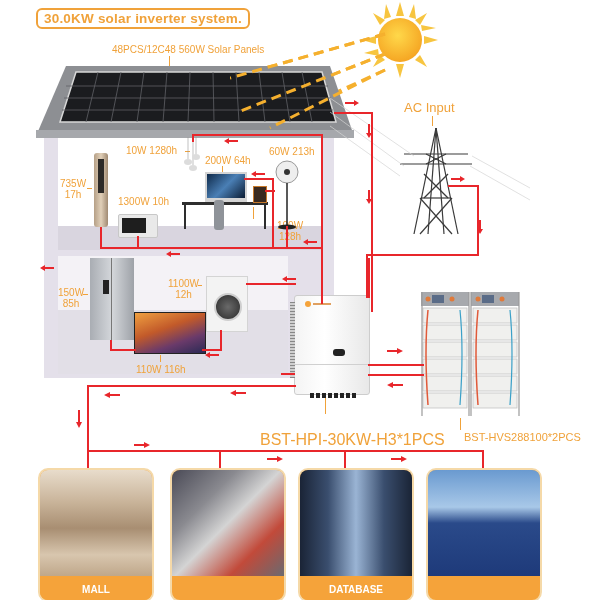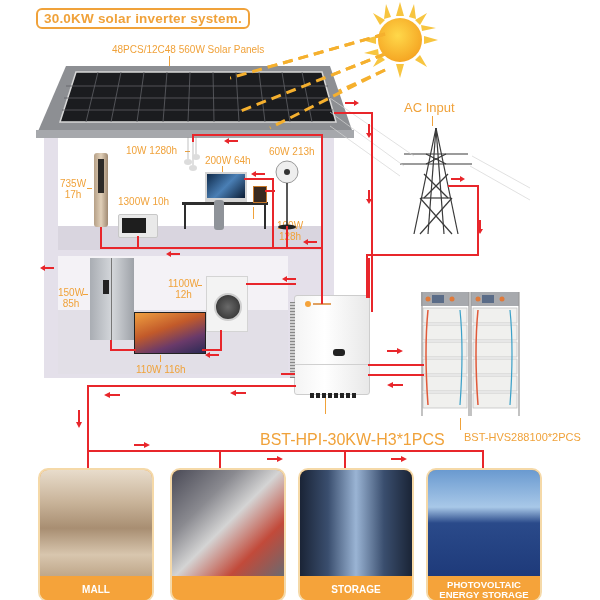--- a/index.html
+++ b/index.html
@@ -352,23 +352,17 @@
 
 <div class="card" style="left:38px;top:468px;">
   <div class="img" style="background:linear-gradient(180deg,#e8dccb 0%,#c9b49a 30%,#a88e72 55%,#d8c6ae 80%,#bfa78a 100%);"></div>
   <div class="cap">MALL</div>
 </div>
 <div class="card" style="left:170px;top:468px;">
   <div class="img" style="background:linear-gradient(135deg,#4a4a56 0%,#8a8a90 30%,#d4d4d4 50%,#c24a3a 75%,#6a6a70 100%);"></div>
 </div>
 <div class="card" style="left:298px;top:468px;">
   <div class="img" style="background:linear-gradient(90deg,#1a2436 0%,#3a4e6e 25%,#9ab4d4 50%,#3a4e6e 75%,#1a2436 100%);"></div>
-  <div class="cap">STORAGE</div>
+  <div class="cap">DATABASE</div>
 </div>
 <div class="card" style="left:426px;top:468px;">
   <div class="img" style="background:linear-gradient(180deg,#6a9ad0 0%,#a8c8e8 35%,#2a4a8a 50%,#1e3a7a 100%);"></div>
-  <div class="cap two">
-    <div>
-      <div>PHOTOVOLTAIC</div>
-      <div>ENERGY STORAGE</div>
-    </div>
-  </div>
 </div>
 
 </body></html>

